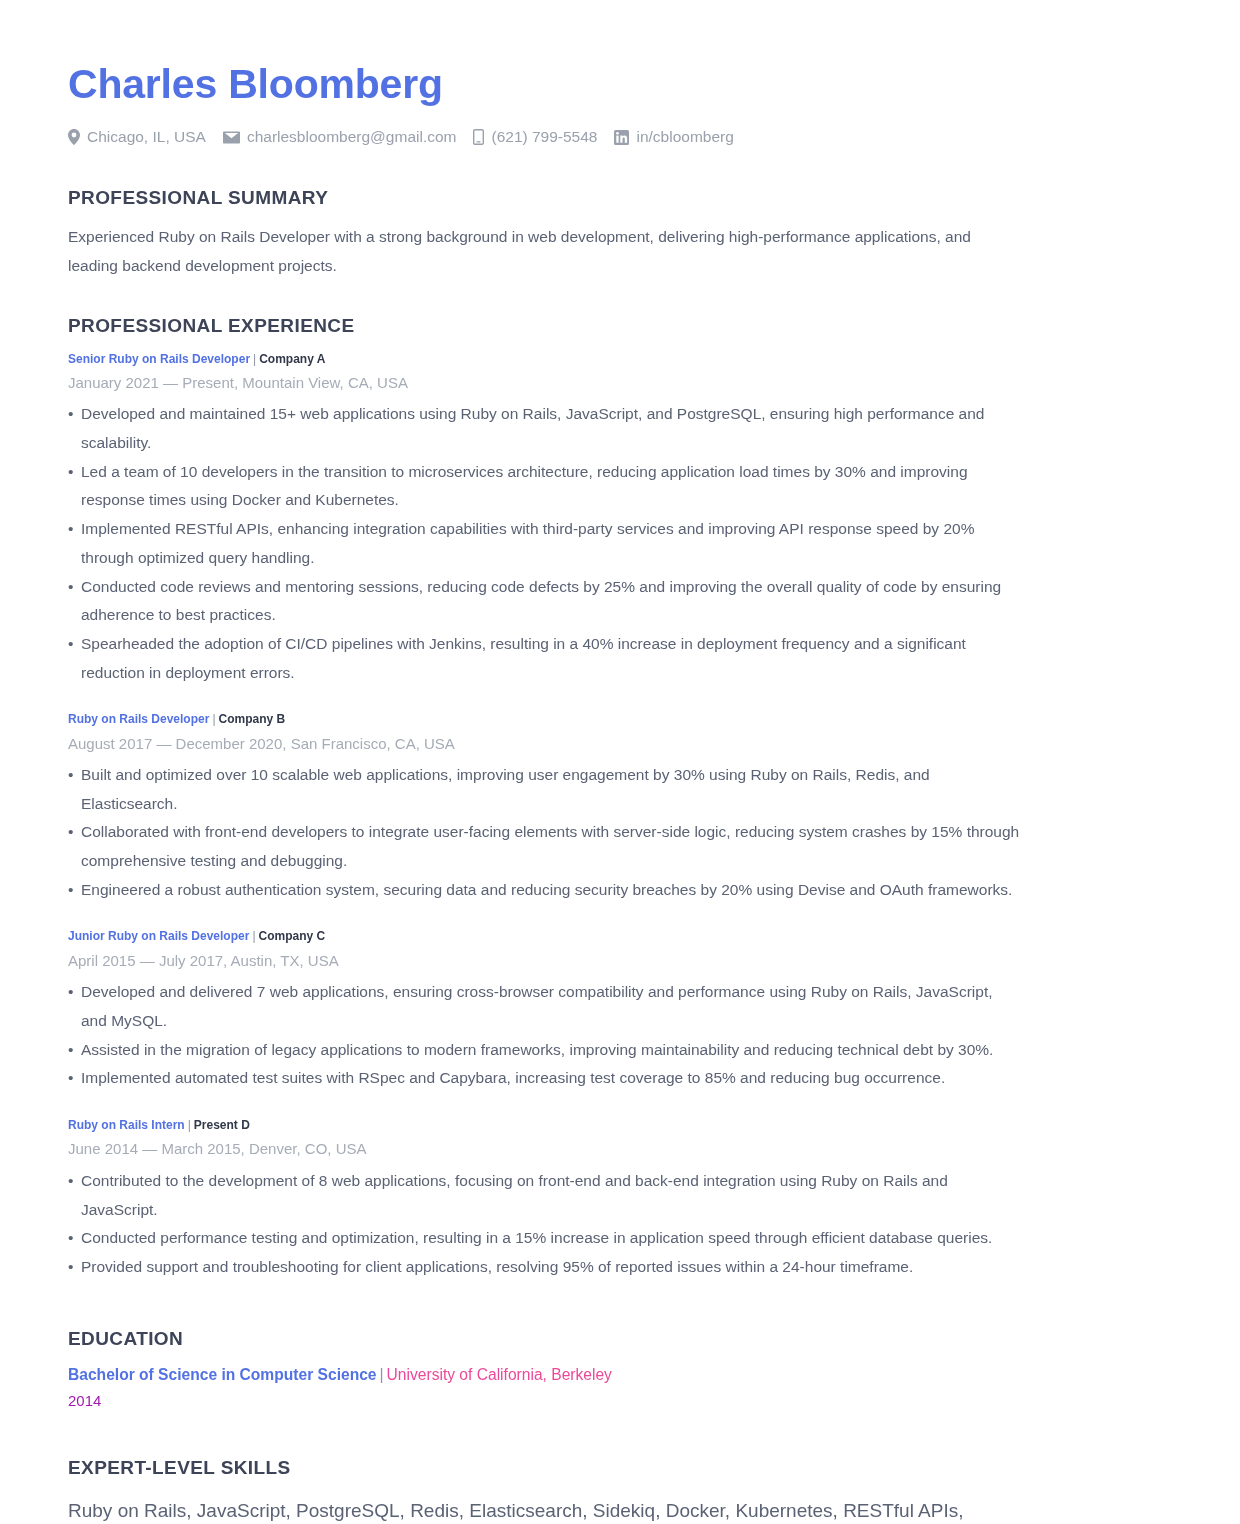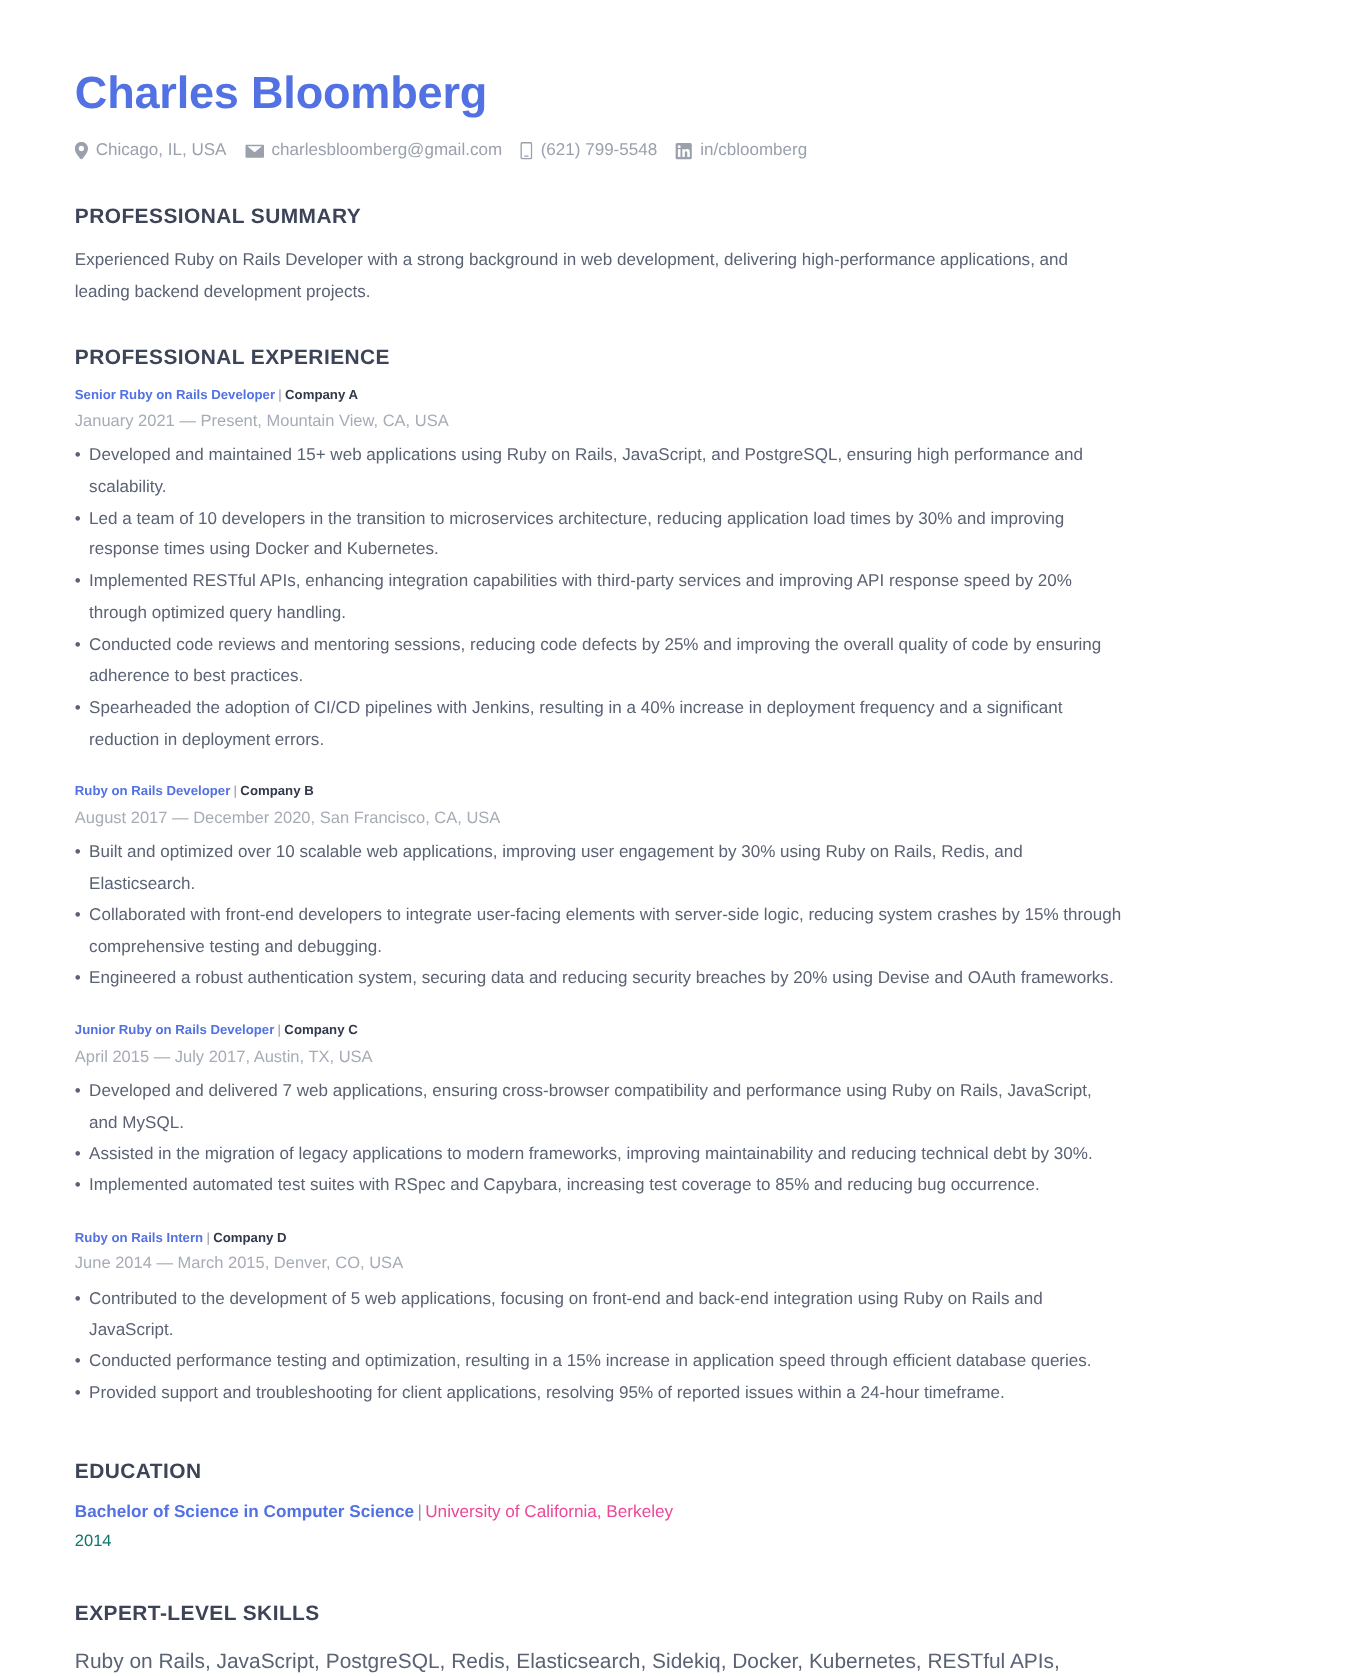--- a/index.html
+++ b/index.html
@@ -118,21 +118,21 @@
   
   .edu-title-line {
     font-size: 15.6px;
     line-height: 1.45;
     margin-bottom: 4px;
   }
   .edu-degree { color: #5271e3; font-weight: bold; }
   .edu-school { color: #ec4899; font-weight: normal; }
   .edu-year {
     font-size: 15px;
-    color: #0f766e;
+    color: #a21caf;
     line-height: 1.5;
   }
 
   
   .skills-text {
     font-size: 19px;
     line-height: 1.85;
     color: #5a6274;
     margin: 0;
     max-width: 1090px;
@@ -234,25 +234,25 @@
       <div class="job-meta">April 2015 — July 2017, Austin, TX, USA</div>
       <ul class="bullets">
         <li class="bullet">Developed and delivered 7 web applications, ensuring cross-browser compatibility and performance using Ruby on Rails, JavaScript, and MySQL.</li>
         <li class="bullet">Assisted in the migration of legacy applications to modern frameworks, improving maintainability and reducing technical debt by 30%.</li>
         <li class="bullet">Implemented automated test suites with RSpec and Capybara, increasing test coverage to 85% and reducing bug occurrence.</li>
       </ul>
     </div>
 
     <div class="job">
       <div class="job-title-line">
-        <span class="job-role">Ruby on Rails Intern</span><span class="job-sep">|</span><span class="job-company">Company D</span>
+        <span class="job-role">Ruby on Rails Intern</span><span class="job-sep">|</span><span class="job-company">Present D</span>
       </div>
       <div class="job-meta">June 2014 — March 2015, Denver, CO, USA</div>
       <ul class="bullets">
-        <li class="bullet">Contributed to the development of 5 web applications, focusing on front-end and back-end integration using Ruby on Rails and JavaScript.</li>
+        <li class="bullet">Contributed to the development of 8 web applications, focusing on front-end and back-end integration using Ruby on Rails and JavaScript.</li>
         <li class="bullet">Conducted performance testing and optimization, resulting in a 15% increase in application speed through efficient database queries.</li>
         <li class="bullet">Provided support and troubleshooting for client applications, resolving 95% of reported issues within a 24-hour timeframe.</li>
       </ul>
     </div>
 
   </div>
 
   <div class="section section-education">
     <h2 class="section-title">EDUCATION</h2>
     <div class="edu-title-line">

